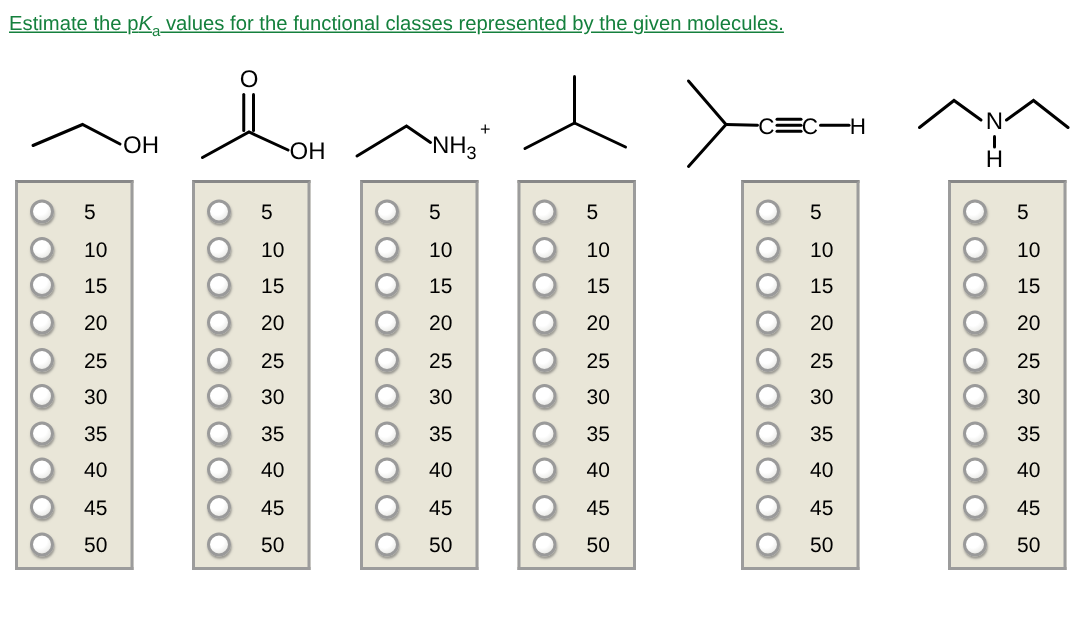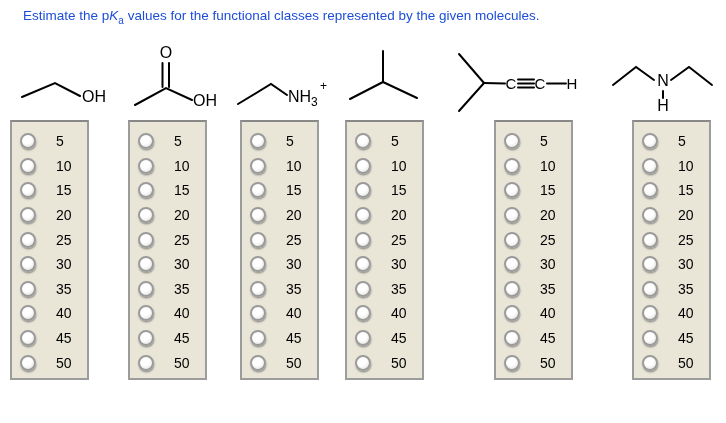--- a/index.html
+++ b/index.html
@@ -1,22 +1,23 @@
 <!DOCTYPE html>
 <html><head>
 <meta charset="utf-8">
 <style>
   html,body{margin:0;padding:0;}
   body{
     width:726px;height:423px;position:relative;background:#ffffff;
     font-family:"Liberation Sans",sans-serif;color:#000;overflow:hidden;
   }
   .question-title{
-    position:absolute;left:23px;top:8px;font-size:13.5px;color:#1d4ed8;
+    position:absolute;left:6px;top:8px;font-size:13.5px;color:#15803d;
     white-space:nowrap;
+    text-decoration:underline;
   }
   .question-title sub{font-size:10px;}
   .molecule-layer{position:absolute;left:0;top:0;}
   .panels{position:absolute;left:0;top:0;width:726px;height:423px;}
   .panel{
     position:absolute;top:120px;width:79px;height:260px;box-sizing:border-box;
     background:#e9e6d8;
     border:2px solid #9c9c9c;border-top-color:#888888;
     padding-top:7px;
   }

